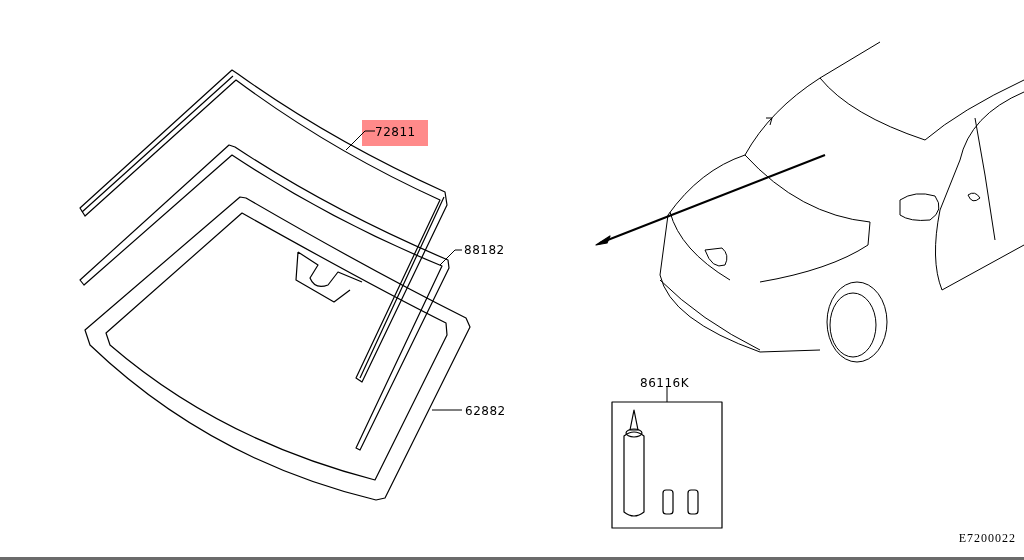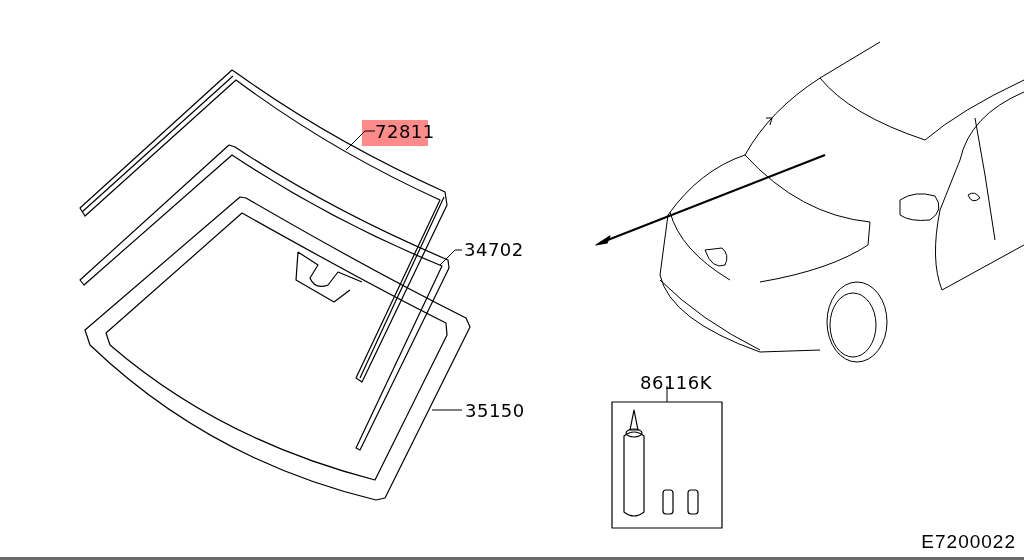--- a/index.html
+++ b/index.html
@@ -1,21 +1,21 @@
 <!DOCTYPE html>
 <html><head>
 <meta charset="utf-8">
 <style>
   html,body{margin:0;padding:0;background:#fff;}
   body{width:1024px;height:560px;position:relative;overflow:hidden;font-family:"DejaVu Sans Mono",monospace;}
   #diagram{position:absolute;left:0;top:0;width:1024px;height:560px;}
-  .part-label{position:absolute;font-family:"DejaVu Sans",sans-serif;font-size:18px;color:#000;letter-spacing:0.5px;line-height:14px;}
+  .part-label{position:absolute;font-family:"DejaVu Sans",sans-serif;font-size:12px;color:#000;letter-spacing:0.5px;line-height:14px;}
   .hl{position:absolute;left:362px;top:120px;width:66px;height:26px;background:#ff8a8a;}
   .bottom-rule{position:absolute;left:0;top:557px;width:1024px;height:3px;background:#6b6b6b;}
-  .code{position:absolute;right:8px;top:531px;font-family:Liberation Sans, sans-serif;font-size:19px;letter-spacing:1px;color:#000;}
+  .code{position:absolute;right:8px;top:531px;font-family:Liberation Serif, serif;font-size:12px;letter-spacing:1px;color:#000;}
 </style>
 </head>
 <body>
 
 <div class="hl"></div>
 
 <svg id="diagram" viewBox="0 0 1024 560" fill="none" stroke="#000" stroke-width="1.2" stroke-linejoin="round">
 
   <g>
     <path d="M80,208 L232,70 L238,74 Q330,140 445,192 L447,205 L362,382 L356,378 L440,200 Q330,150 236,80 L85,216 Z"></path>
@@ -60,18 +60,18 @@
     <rect x="612" y="402" width="110" height="126" stroke-width="1.2"></rect>
     <path d="M624,436 L624,512 Q634,520 644,512 L644,436 Q634,428 624,436 Z"></path>
     <path d="M630,430 L634,410 L638,430 Z"></path>
     <ellipse cx="634" cy="433" rx="8" ry="4"></ellipse>
     <rect x="663" y="490" width="10" height="24" rx="3"></rect>
     <rect x="688" y="490" width="10" height="24" rx="3"></rect>
   </g>
 </svg>
 
 <div class="part-label" style="left:375px;top:125px;color:#000;">72811</div>
-<div class="part-label" style="left:464px;top:243px;">34702</div>
-<div class="part-label" style="left:465px;top:404px;">35150</div>
+<div class="part-label" style="left:464px;top:243px;">88182</div>
+<div class="part-label" style="left:465px;top:404px;">62882</div>
 <div class="part-label" style="left:640px;top:376px;">86116K</div>
 
 <div class="code">E7200022</div>
 <div class="bottom-rule"></div>
 
 </body></html>

